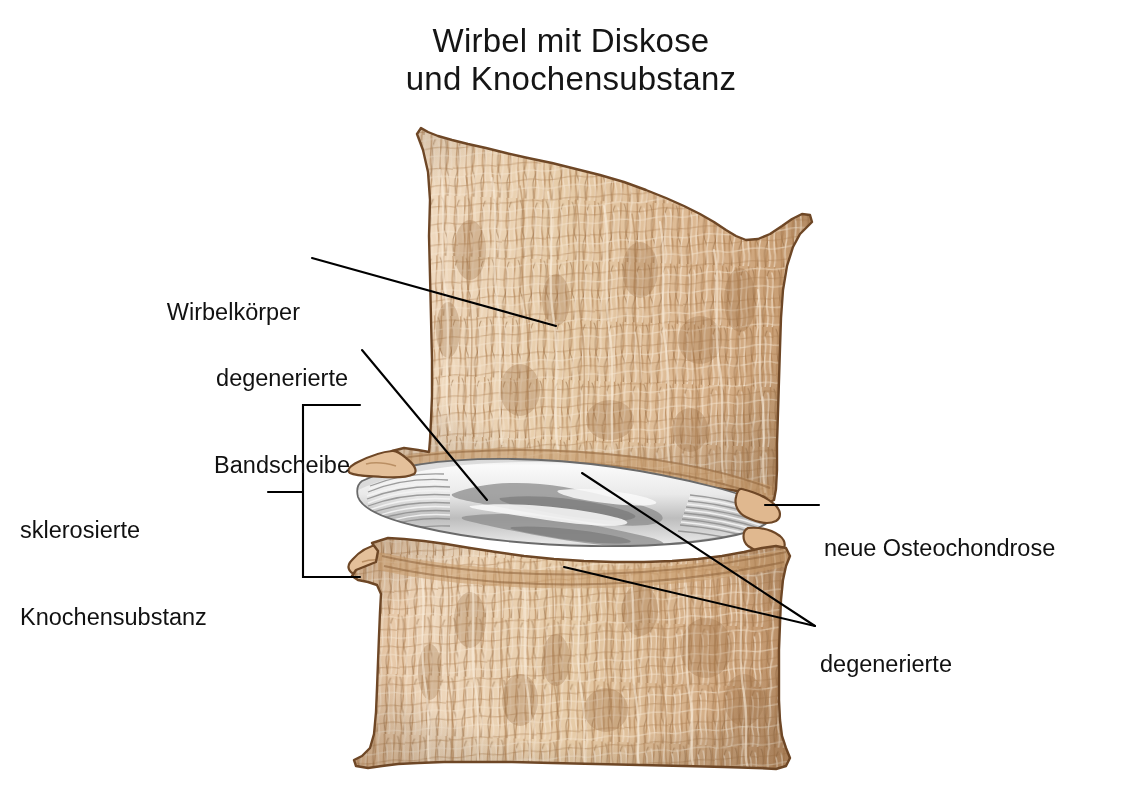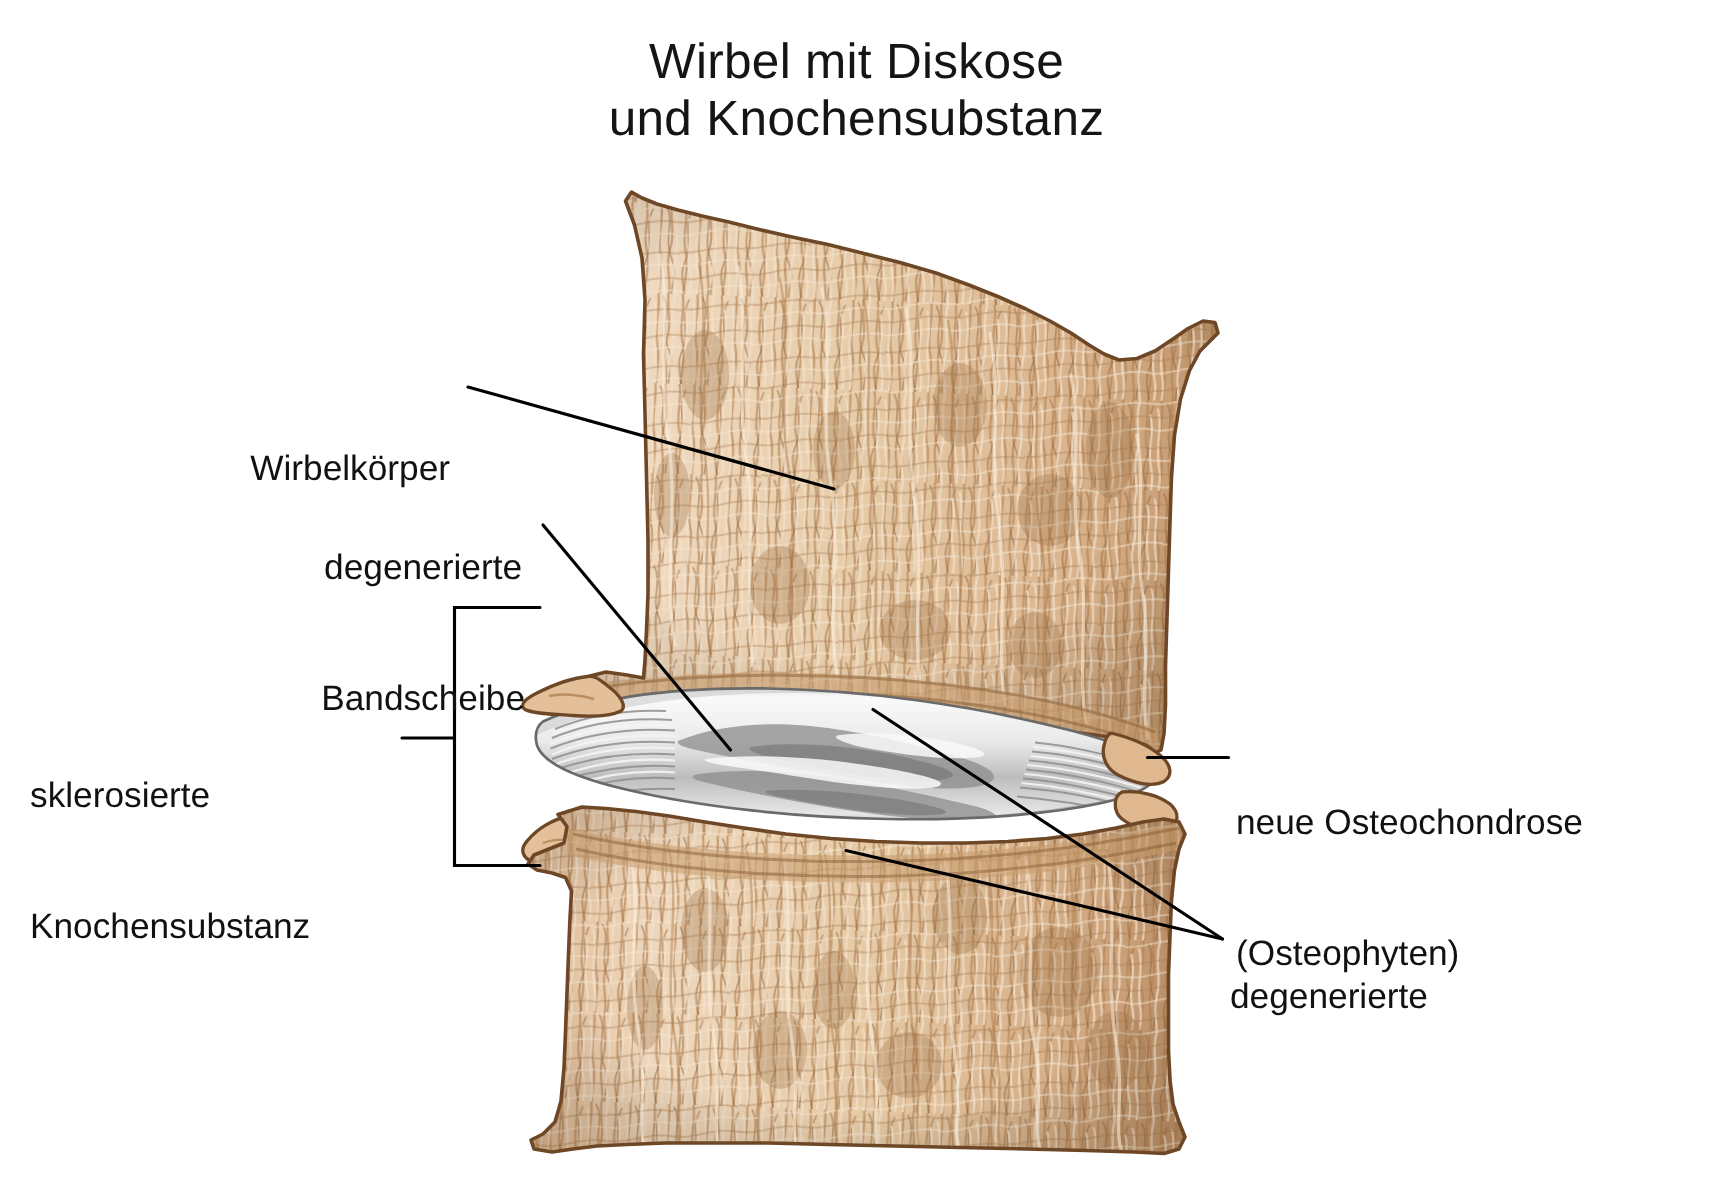--- a/index.html
+++ b/index.html
@@ -347,20 +347,19 @@
     <div>Bandscheibe</div>
   </div>
 
   <div class="lbl l" id="l-raum">
     <div>sklerosierte</div>
     <div>Knochensubstanz</div>
   </div>
 
   <div class="lbl l" id="l-osteo">
     <div>neue Osteochondrose</div>
-    <div>(Osteophyten)</div>
   </div>
 
   <div class="lbl l" id="l-platten">
     <div>degenerierte</div>
   </div>
 
 </div>
 
 </body></html>

